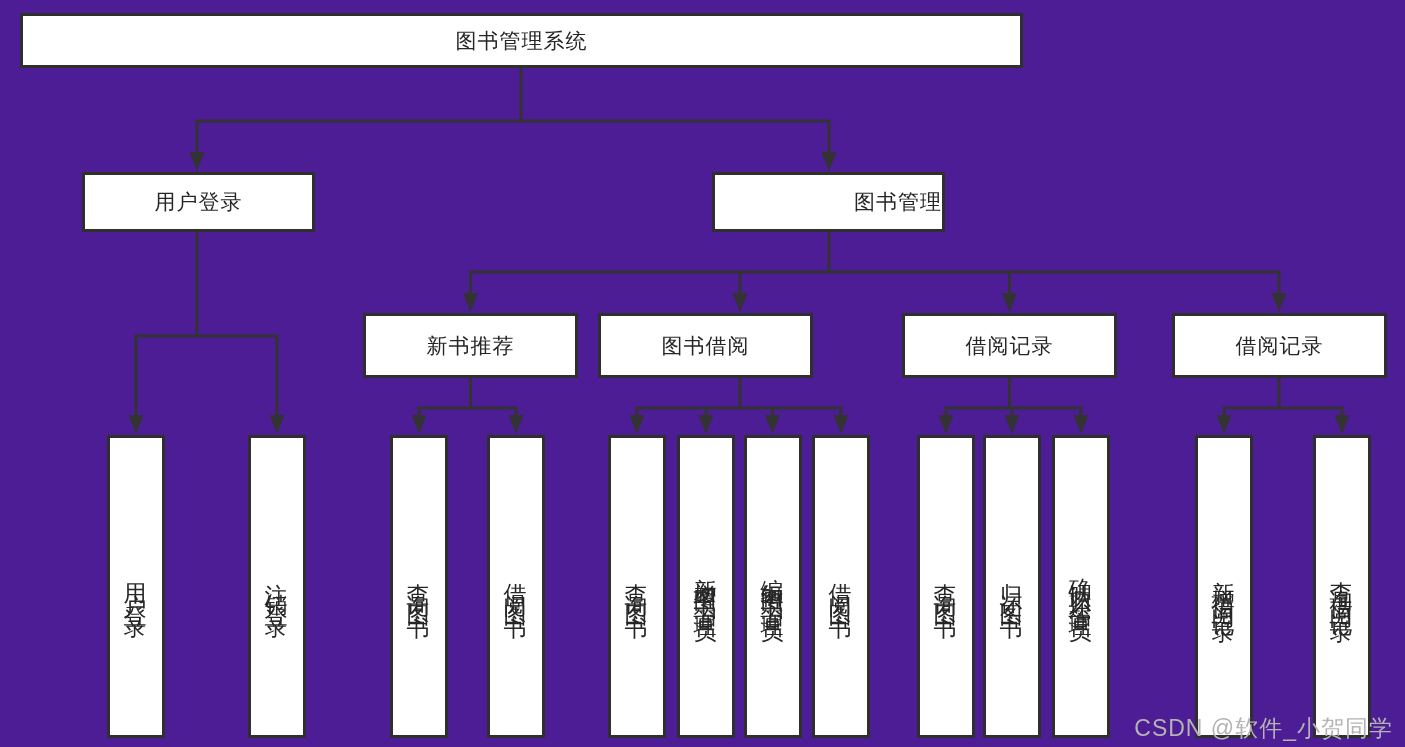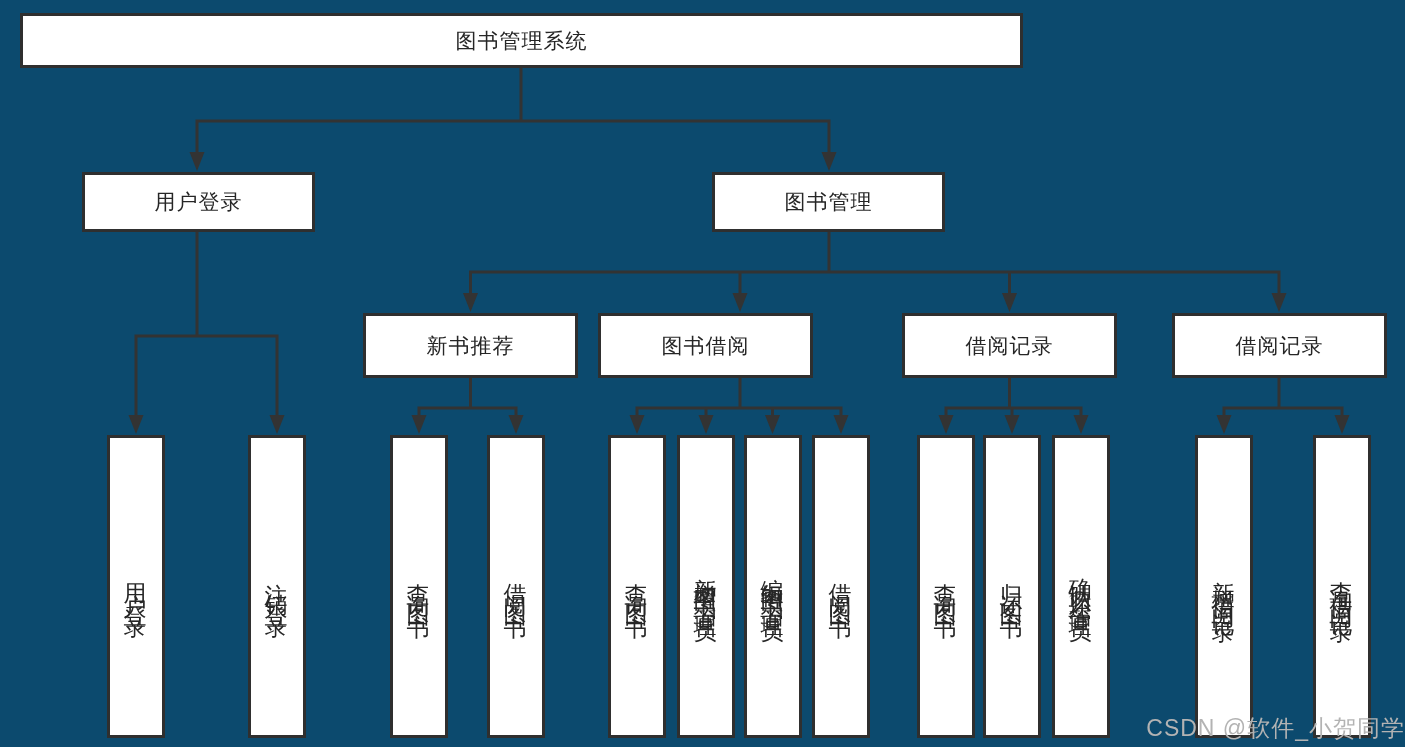--- a/index.html
+++ b/index.html
@@ -1,20 +1,20 @@
 <!DOCTYPE html>
 <html><head>
 <meta charset="utf-8">
 <style>
   html, body { margin: 0; padding: 0; background: #ffffff; }
   #canvas {
     position: relative;
     width: 1405px;
     height: 747px;
-    background: #0c4a6e;
+    background: #4c1d95;
     overflow: hidden;
     font-family: "Liberation Sans", sans-serif;
   }
   #connectors {
     position: absolute;
     left: 0; top: 0;
     z-index: 1;
   }
   .box {
     position: absolute;
@@ -23,21 +23,21 @@
     border: 3px solid #2f2f2f;
     display: flex;
     align-items: center;
     justify-content: center;
     color: #262626;
     z-index: 2;
   }
   .hbox { font-size: 21px; letter-spacing: 1px; }
   .root-box  { left: 20px;  top: 13px;  width: 1003px; height: 55px; }
   .lvl2-a    { left: 82px;  top: 172px; width: 233px;  height: 60px; }
-  .lvl2-b    { left: 712px; top: 172px; width: 233px;  height: 60px; }
+  .lvl2-b    { left: 712px; top: 172px; width: 233px;  height: 60px; justify-content: flex-end; }
   .lvl3      { top: 313px; width: 215px; height: 65px; font-family: Liberation Serif, serif; }
   .l3-1 { left: 363px; }
   .l3-2 { left: 598px; }
   .l3-3 { left: 902px; }
   .l3-4 { left: 1172px; }
   .leaf { top: 435px; width: 58px; height: 303px; }
   .leaf span {
     writing-mode: vertical-rl;
     text-orientation: mixed;
     font-size: 23px;
@@ -47,21 +47,21 @@
   .sp6 span { letter-spacing: 8px; }
   .sp9 span { letter-spacing: 6px; }
   .leafA1 { left: 107px; }  .leafA2 { left: 248px; }
   .leafB1 { left: 390px; }  .leafB2 { left: 487px; }
   .leafC1 { left: 608px; }  .leafC2 { left: 677px; }
   .leafC3 { left: 744px; }  .leafC4 { left: 812px; }
   .leafD1 { left: 917px; }  .leafD2 { left: 983px; }  .leafD3 { left: 1052px; }
   .leafE1 { left: 1195px; } .leafE2 { left: 1313px; }
   #watermark {
     position: absolute;
-    right: 0;
+    right: 12px;
     top: 713px;
     font-size: 23px;
     color: #b3b3b3;
     letter-spacing: 1px;
     z-index: 3;
     white-space: nowrap;
   }
 </style>
 </head>
 <body>

